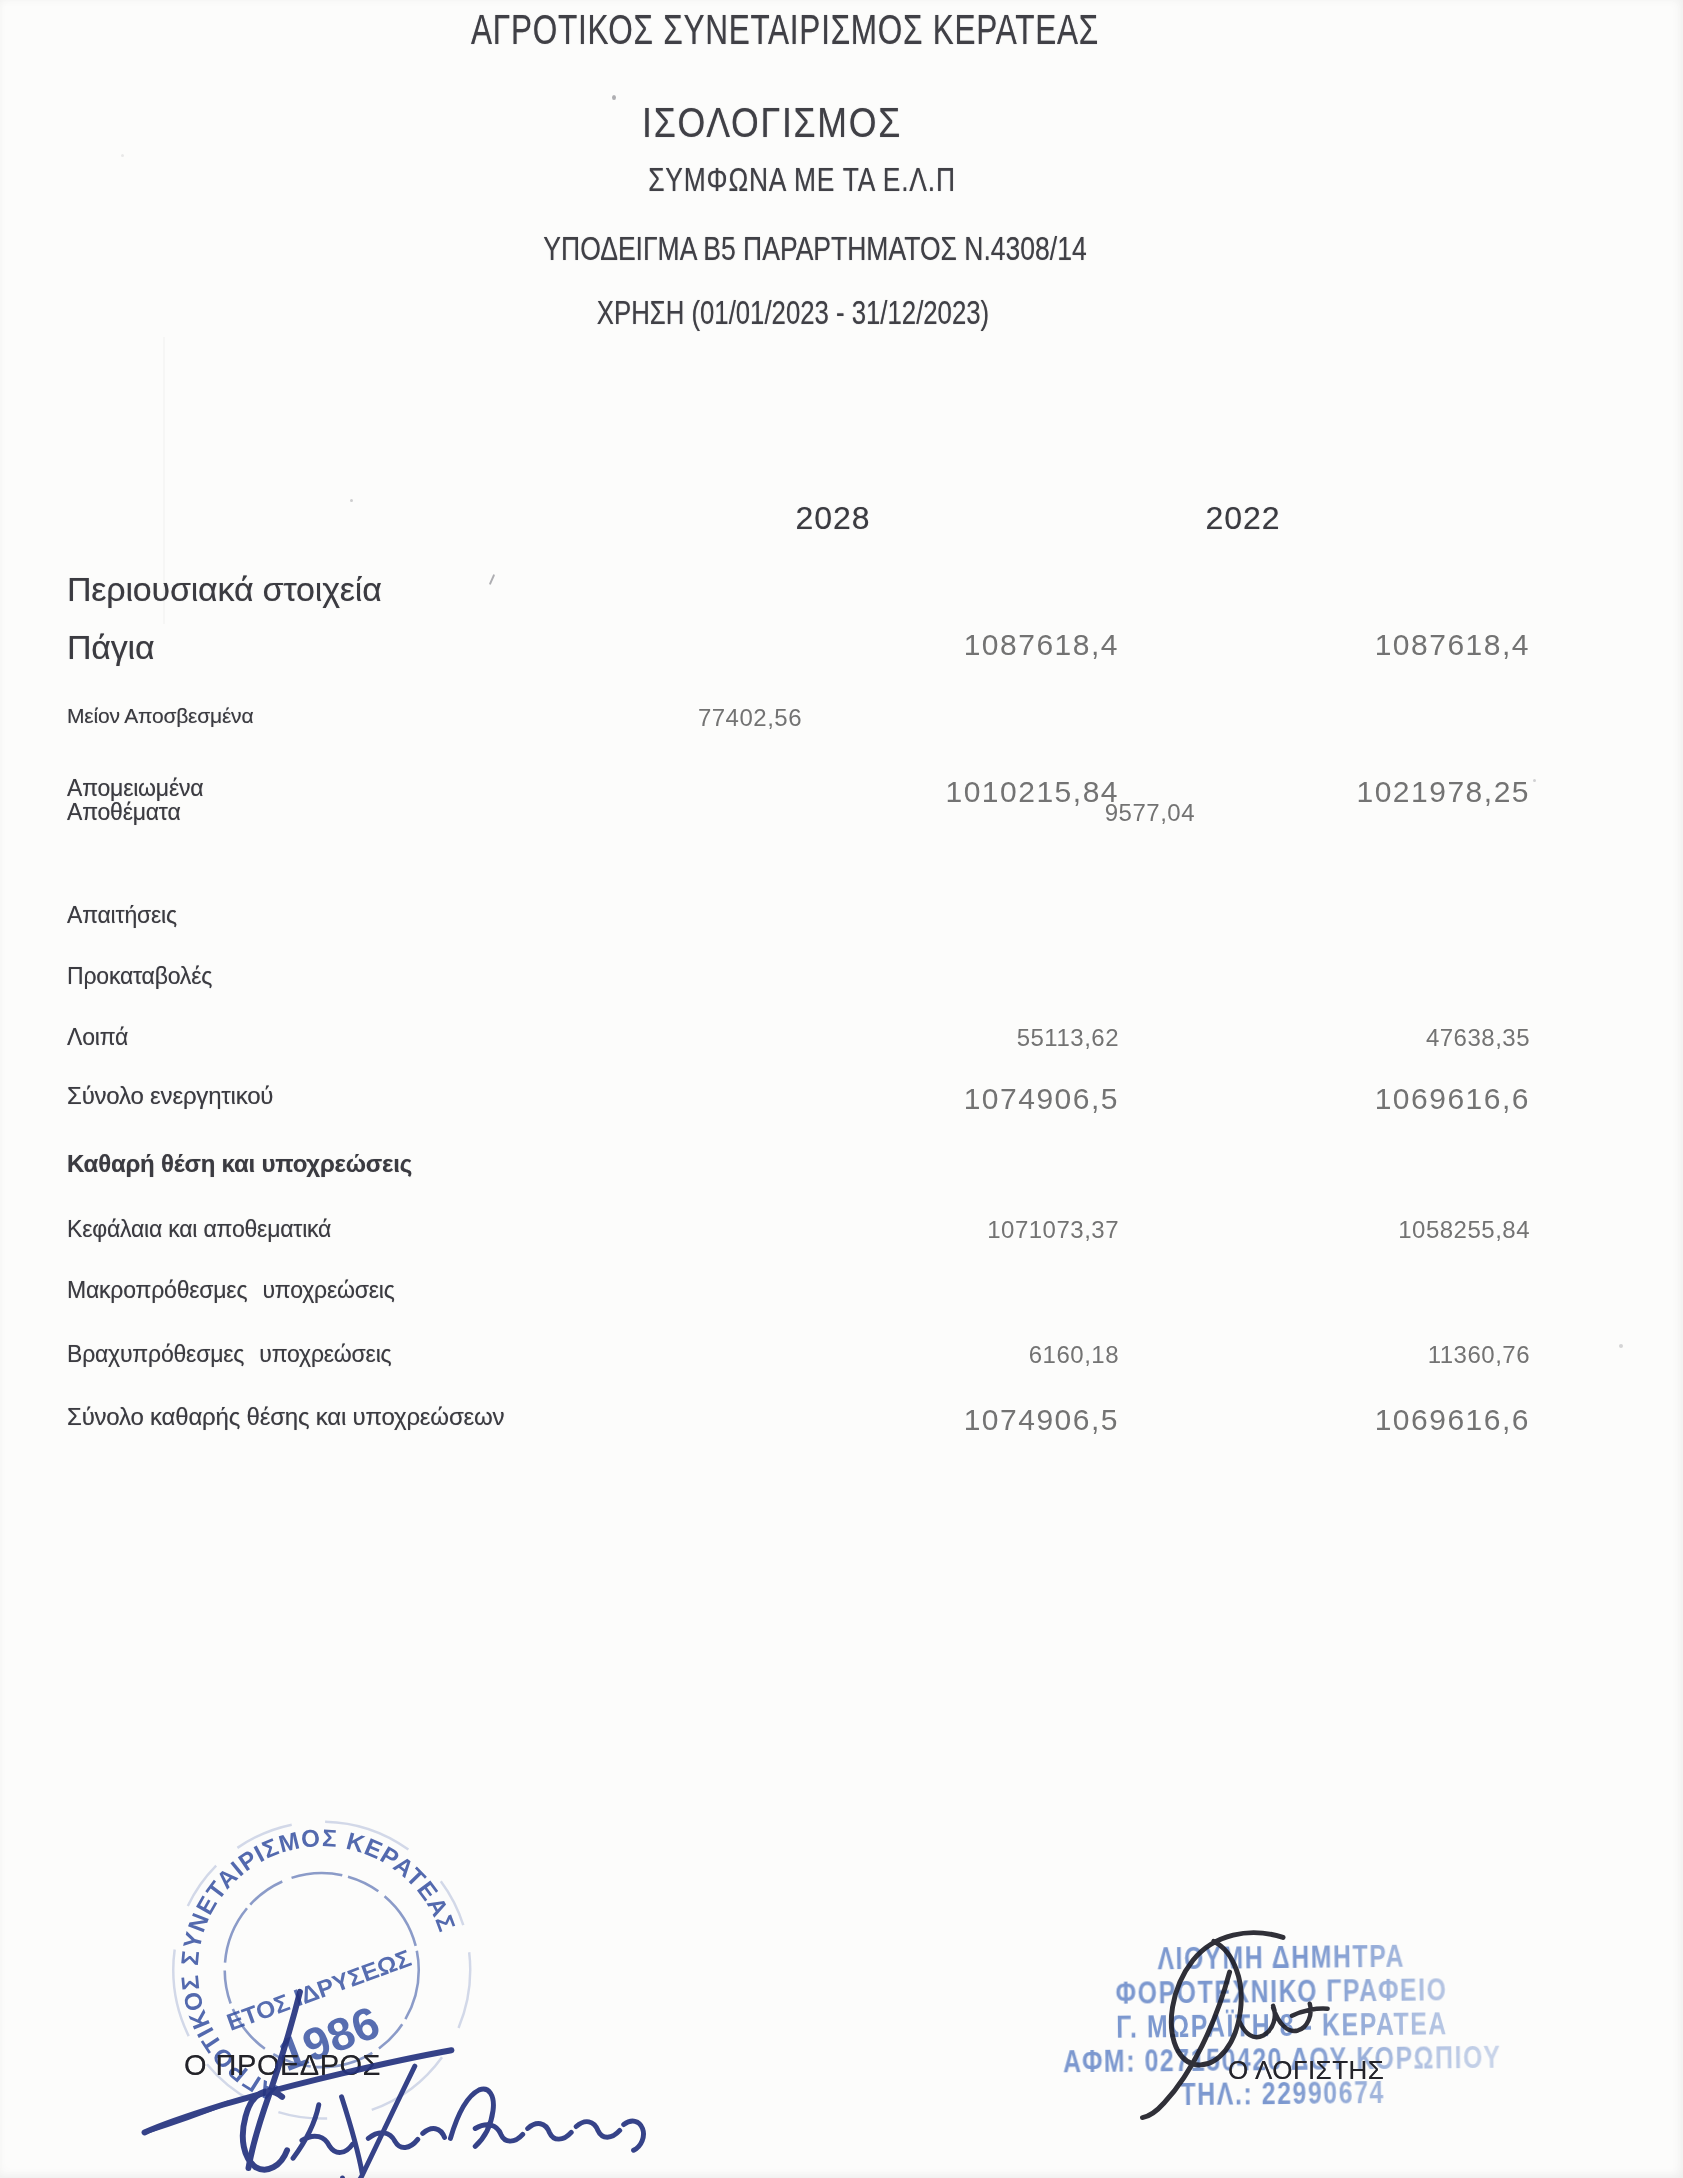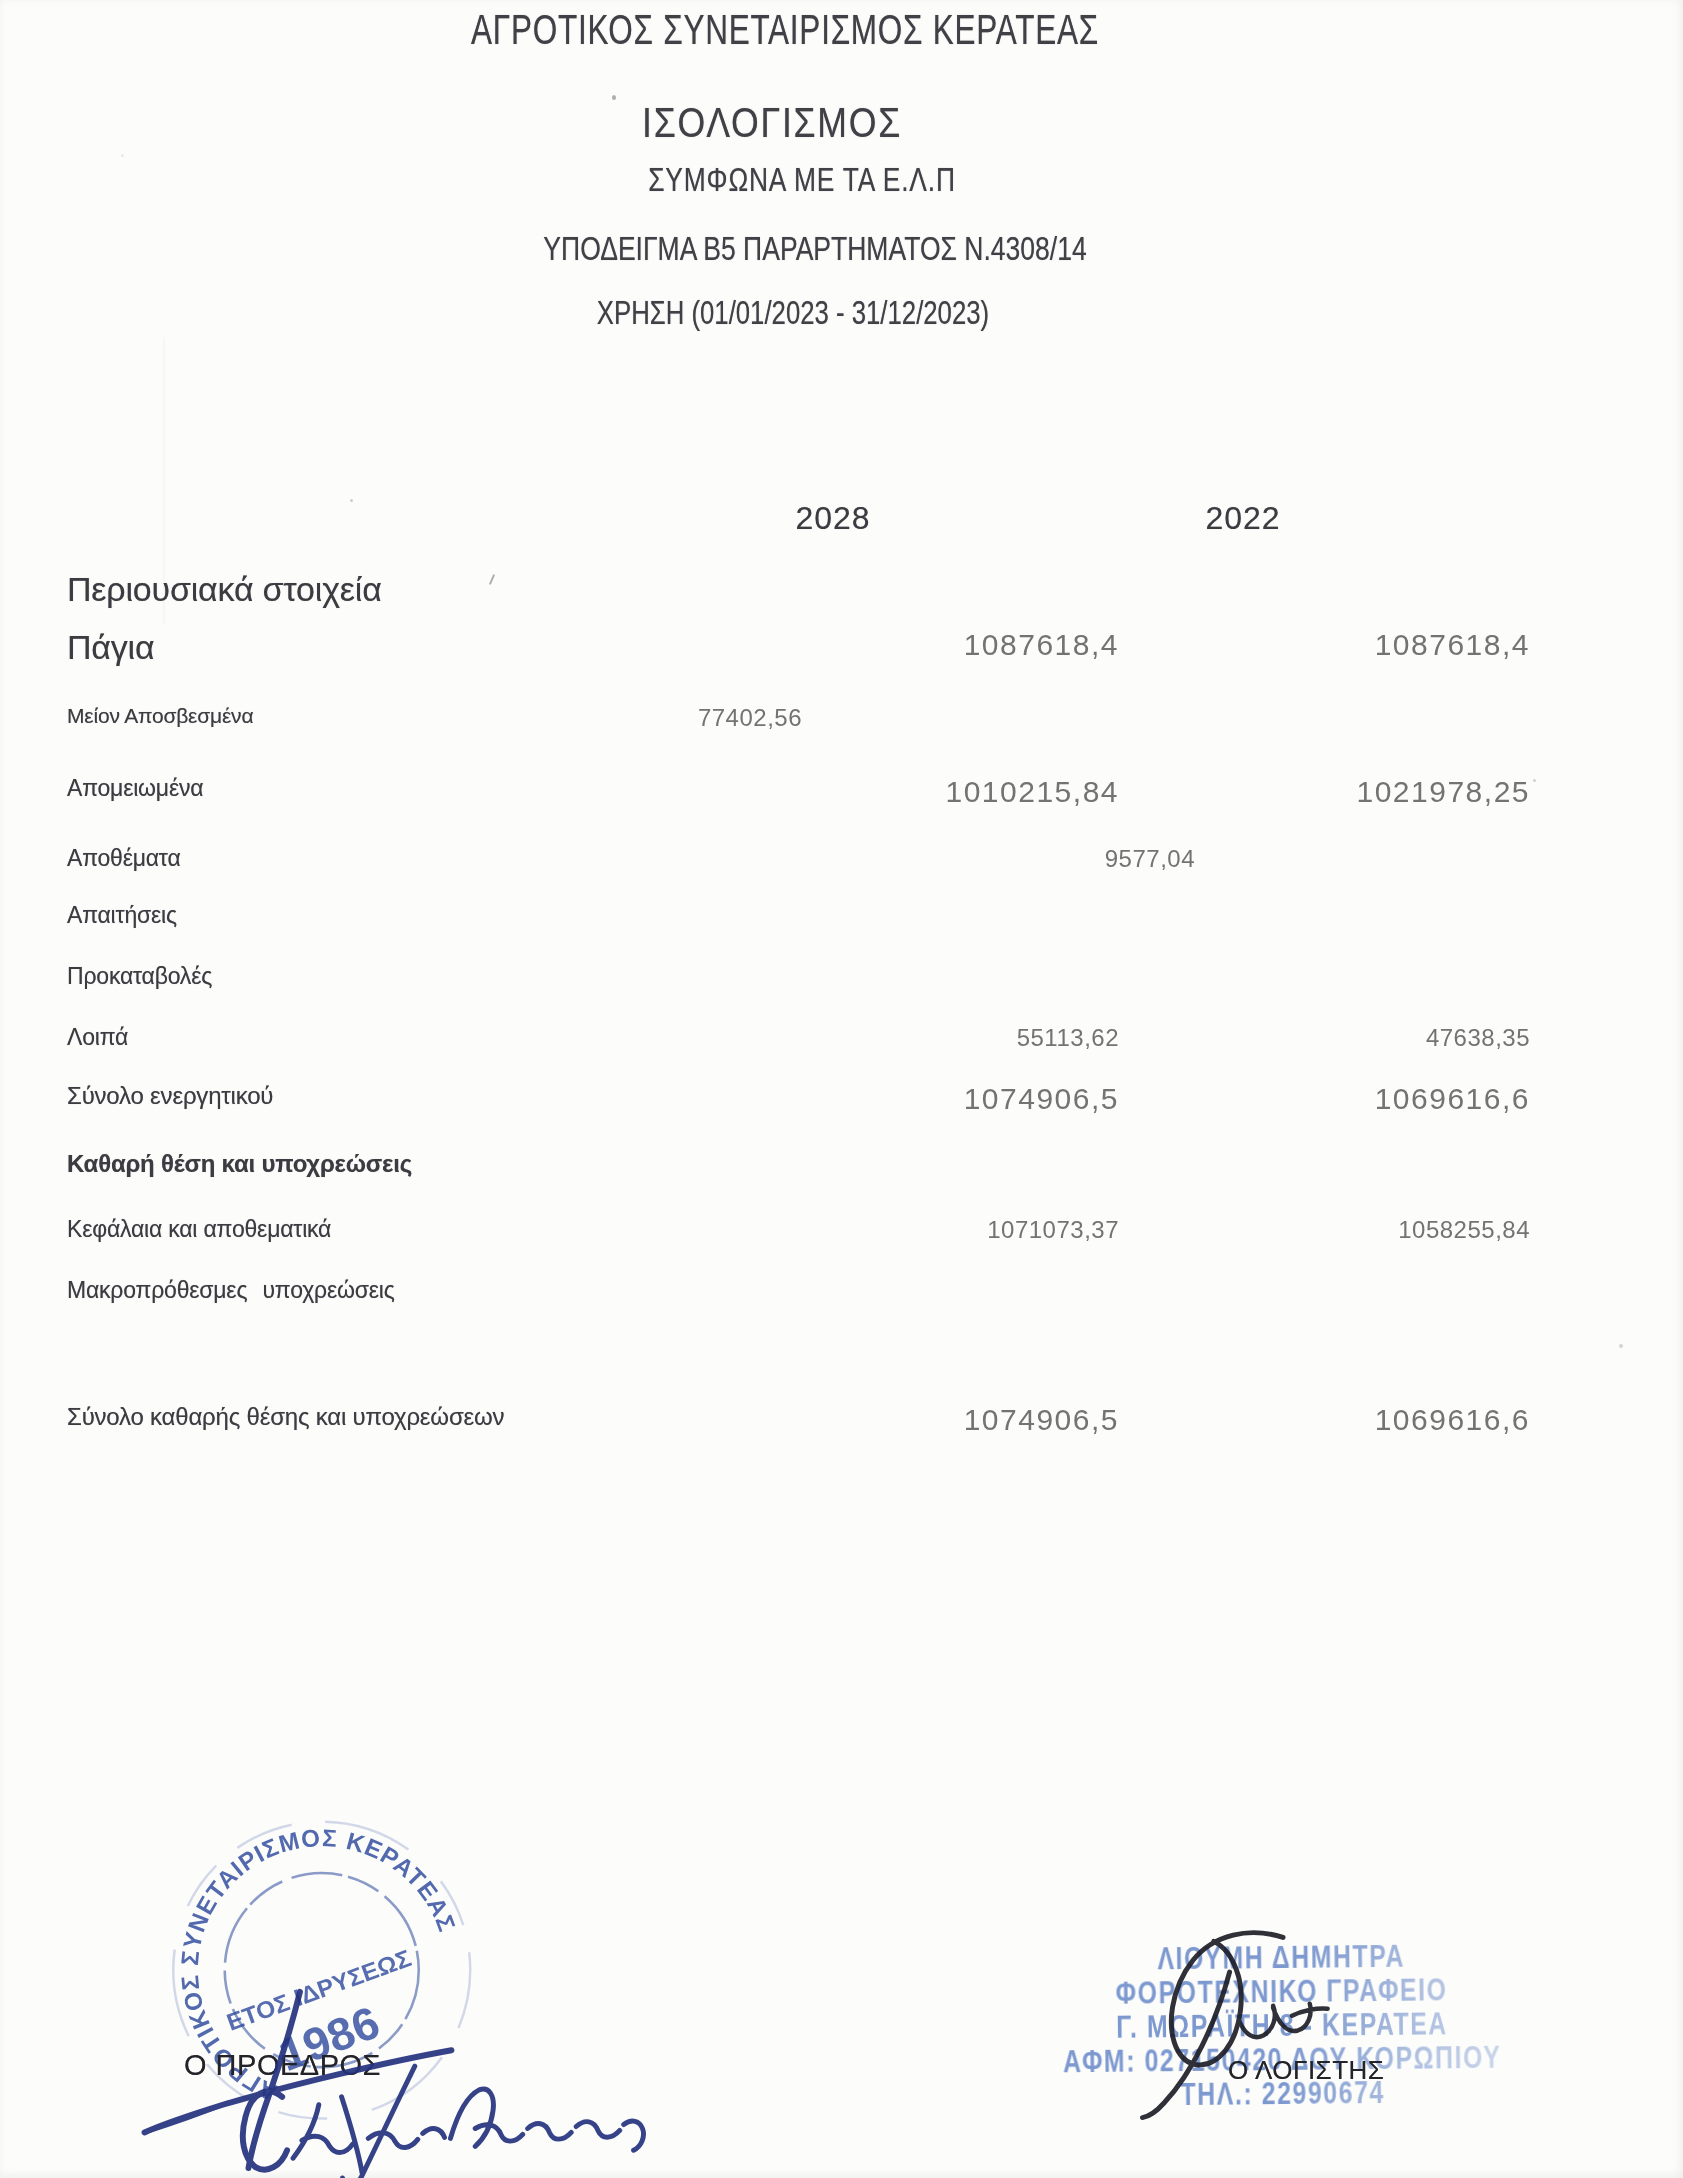--- a/index.html
+++ b/index.html
@@ -77,21 +77,21 @@
     <span class="lbl ink f21">Μείον Αποσβεσμένα</span>
     <span class="val val-sm vmid">77402,56</span>
   </div>
 
   <div class="row" style="top:775px;">
     <span class="lbl ink f23">Απομειωμένα</span>
     <span class="val val-lg v23">1010215,84</span>
     <span class="val val-lg v22">1021978,25</span>
   </div>
 
-  <div class="row" style="top:845px;">
+  <div class="row" style="top:799px;">
     <span class="lbl ink f23">Αποθέματα</span>
     <span class="val val-sm vmid2">9577,04</span>
   </div>
 
   <div class="row" style="top:902px;">
     <span class="lbl ink f23">Απαιτήσεις</span>
   </div>
 
   <div class="row" style="top:963px;">
     <span class="lbl ink f23">Προκαταβολές</span>
@@ -116,20 +116,25 @@
   <div class="row" style="top:1216px;">
     <span class="lbl ink f23">Κεφάλαια και αποθεματικά</span>
     <span class="val val-sm v23">1071073,37</span>
     <span class="val val-sm v22">1058255,84</span>
   </div>
 
   <div class="row" style="top:1277px;">
     <span class="lbl ink f23 ws">Μακροπρόθεσμες υποχρεώσεις</span>
   </div>
 
+  <div class="row" style="top:1341px;">
+    <span class="lbl ink f23 ws">Βραχυπρόθεσμες υποχρεώσεις</span>
+    <span class="val val-sm v23">6160,18</span>
+    <span class="val val-sm v22">11360,76</span>
+  </div>
 
   <div class="row" style="top:1403px;">
     <span class="lbl ink f24">Σύνολο καθαρής θέσης και υποχρεώσεων</span>
     <span class="val val-lg v23">1074906,5</span>
     <span class="val val-lg v22">1069616,6</span>
   </div>
 
   <div class="speck" style="left:612px; top:95px; width:4px; height:5px;"></div>
   <div class="speck" style="left:350px; top:499px; width:3px; height:3px; opacity:.6;"></div>
   <div class="speck" style="left:491px; top:574px; width:2px; height:11px; transform:rotate(24deg); border-radius:2px;"></div>

